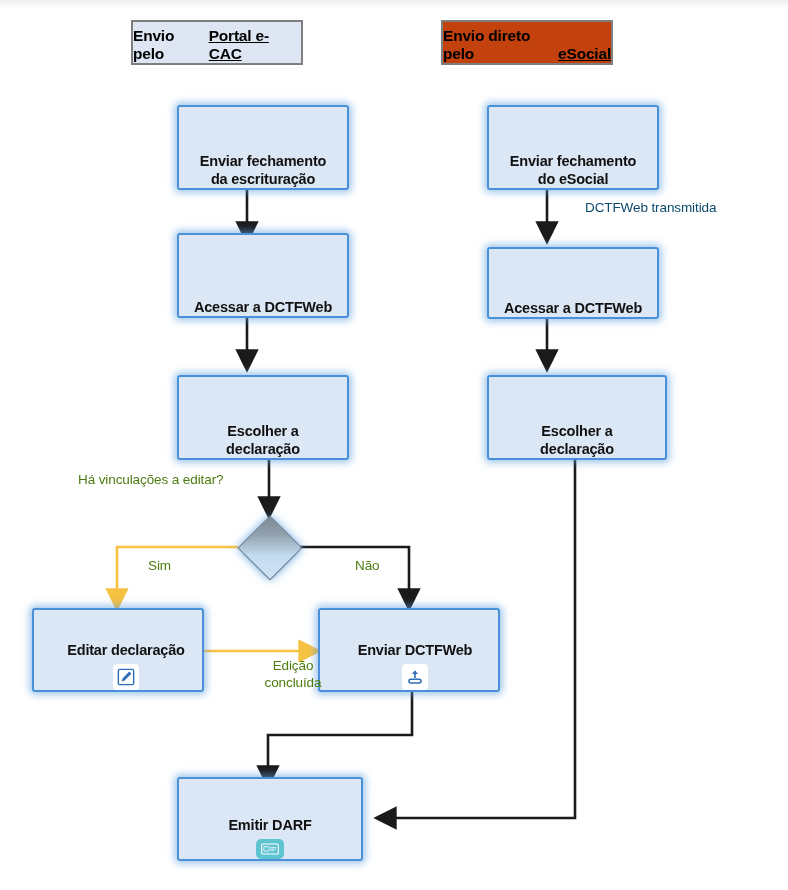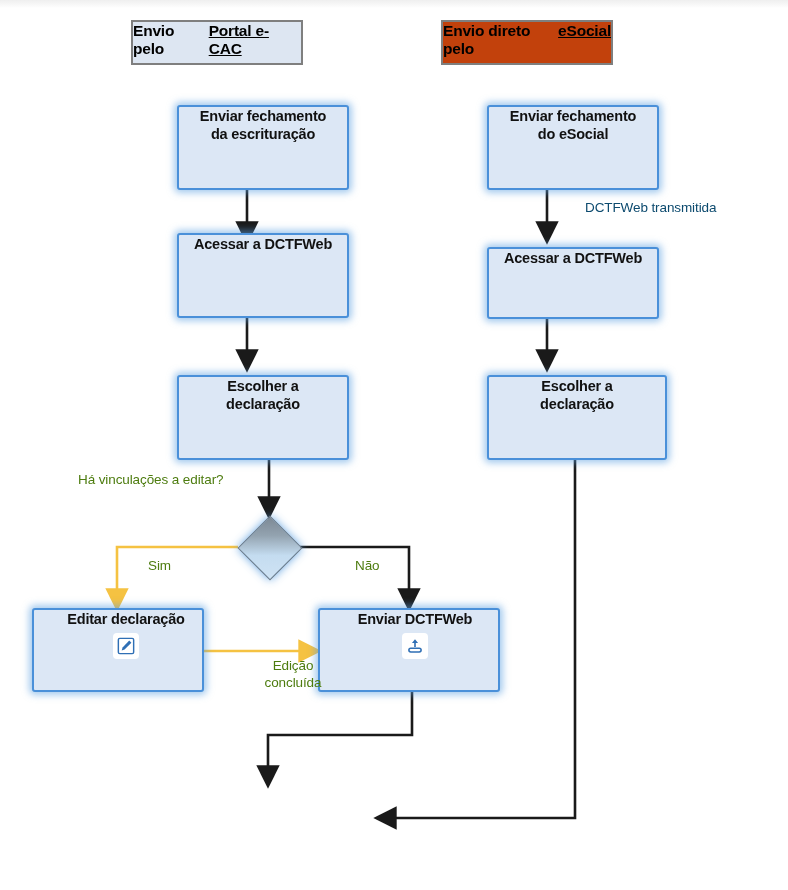--- a/index.html
+++ b/index.html
@@ -32,21 +32,21 @@
     width: 788px; height: 890px;
     pointer-events: none;
   }
 
   
   .legend {
     position: absolute;
     box-sizing: border-box;
     border: 2px solid #7f7f7f;
     display: flex;
-    align-items: flex-start;
+    align-items: flex-end;
     justify-content: center;
     font-weight: bold;
     font-size: 15.5px;
     color: #000000;
     letter-spacing: -0.2px;
   }
   .legend .under { text-decoration: underline; }
   .legend-ecac {
     left: 131px; top: 20px; width: 172px; height: 45px;
     background: #dde6f2;
@@ -60,21 +60,21 @@
   .node {
     position: absolute;
     box-sizing: border-box;
     background: #dce7f5;
     border: 2px solid #4a90d9;
     border-radius: 3px;
     box-shadow: 0 0 7px 3px rgba(93,160,224,0.55);
     display: flex;
     flex-direction: column;
     align-items: center;
-    justify-content: flex-start;
+    justify-content: flex-end;
     text-align: center;
     font-weight: bold;
     font-size: 14.5px;
     line-height: 1.25;
     color: #111111;
     letter-spacing: -0.2px;
   }
   .node .lbl { white-space: pre-line; }
 
   
@@ -210,20 +210,31 @@
   <div class="node" style="left:318px; top:608px; width:182px; height:84px;padding-left:12px;">
     <span class="lbl">Enviar DCTFWeb</span>
     <span class="icon-chip">
       <svg width="18" height="18" viewBox="0 0 20 20" aria-hidden="true">
         <path d="M10 2.5 L13.4 6.6 L10.9 6.6 L10.9 11.0 L9.1 11.0 L9.1 6.6 L6.6 6.6 Z" fill="#2f6fb5"></path>
         <rect x="3.2" y="12.4" width="13.6" height="4.2" rx="2.1" fill="none" stroke="#2f6fb5" stroke-width="1.7"></rect>
       </svg>
     </span>
   </div>
 
+  <div class="node" style="left:177px; top:777px; width:186px; height:84px;">
+    <span class="lbl">Emitir DARF</span>
+    <span class="icon-chip teal">
+      <svg width="20" height="14" viewBox="0 0 24 16" aria-hidden="true">
+        <rect x="2" y="2" width="20" height="12" rx="1.6" fill="none" stroke="#ffffff" stroke-width="1.3"></rect>
+        <rect x="4.6" y="5.2" width="6.4" height="5.4" rx="0.8" fill="none" stroke="#ffffff" stroke-width="1"></rect>
+        <rect x="12.6" y="6.0" width="7.0" height="1.2" fill="#ffffff"></rect>
+        <rect x="12.6" y="8.6" width="5.0" height="1.2" fill="#ffffff"></rect>
+      </svg>
+    </span>
+  </div>
 
   <div class="elabel orange" style="left:585px; top:200px;">DCTFWeb transmitida</div>
 
   <div class="elabel" style="left:78px; top:472px;">Há vinculações a editar?</div>
 
   <div class="elabel" style="left:148px; top:558px;">Sim</div>
 
   <div class="elabel" style="left:355px; top:558px;">Não</div>
 
   <div class="elabel" style="left:239px; top:658px; text-align:center; width:72px;margin-left:18px;">Edição

